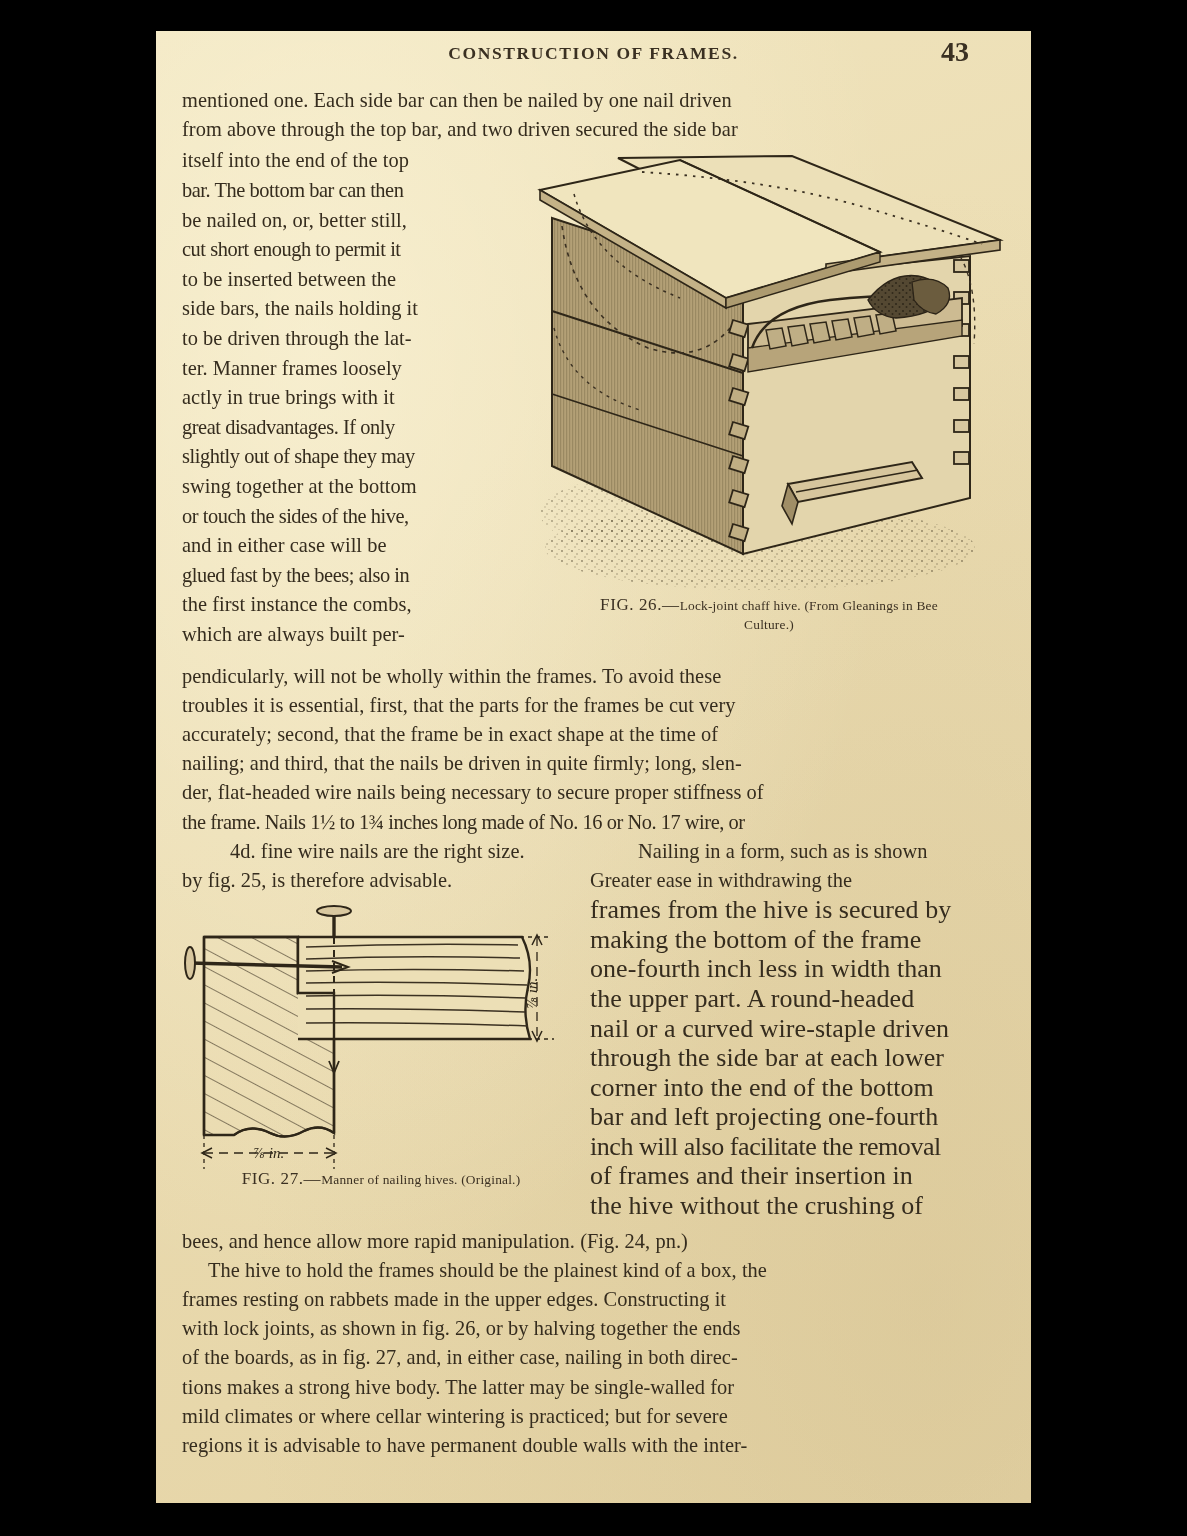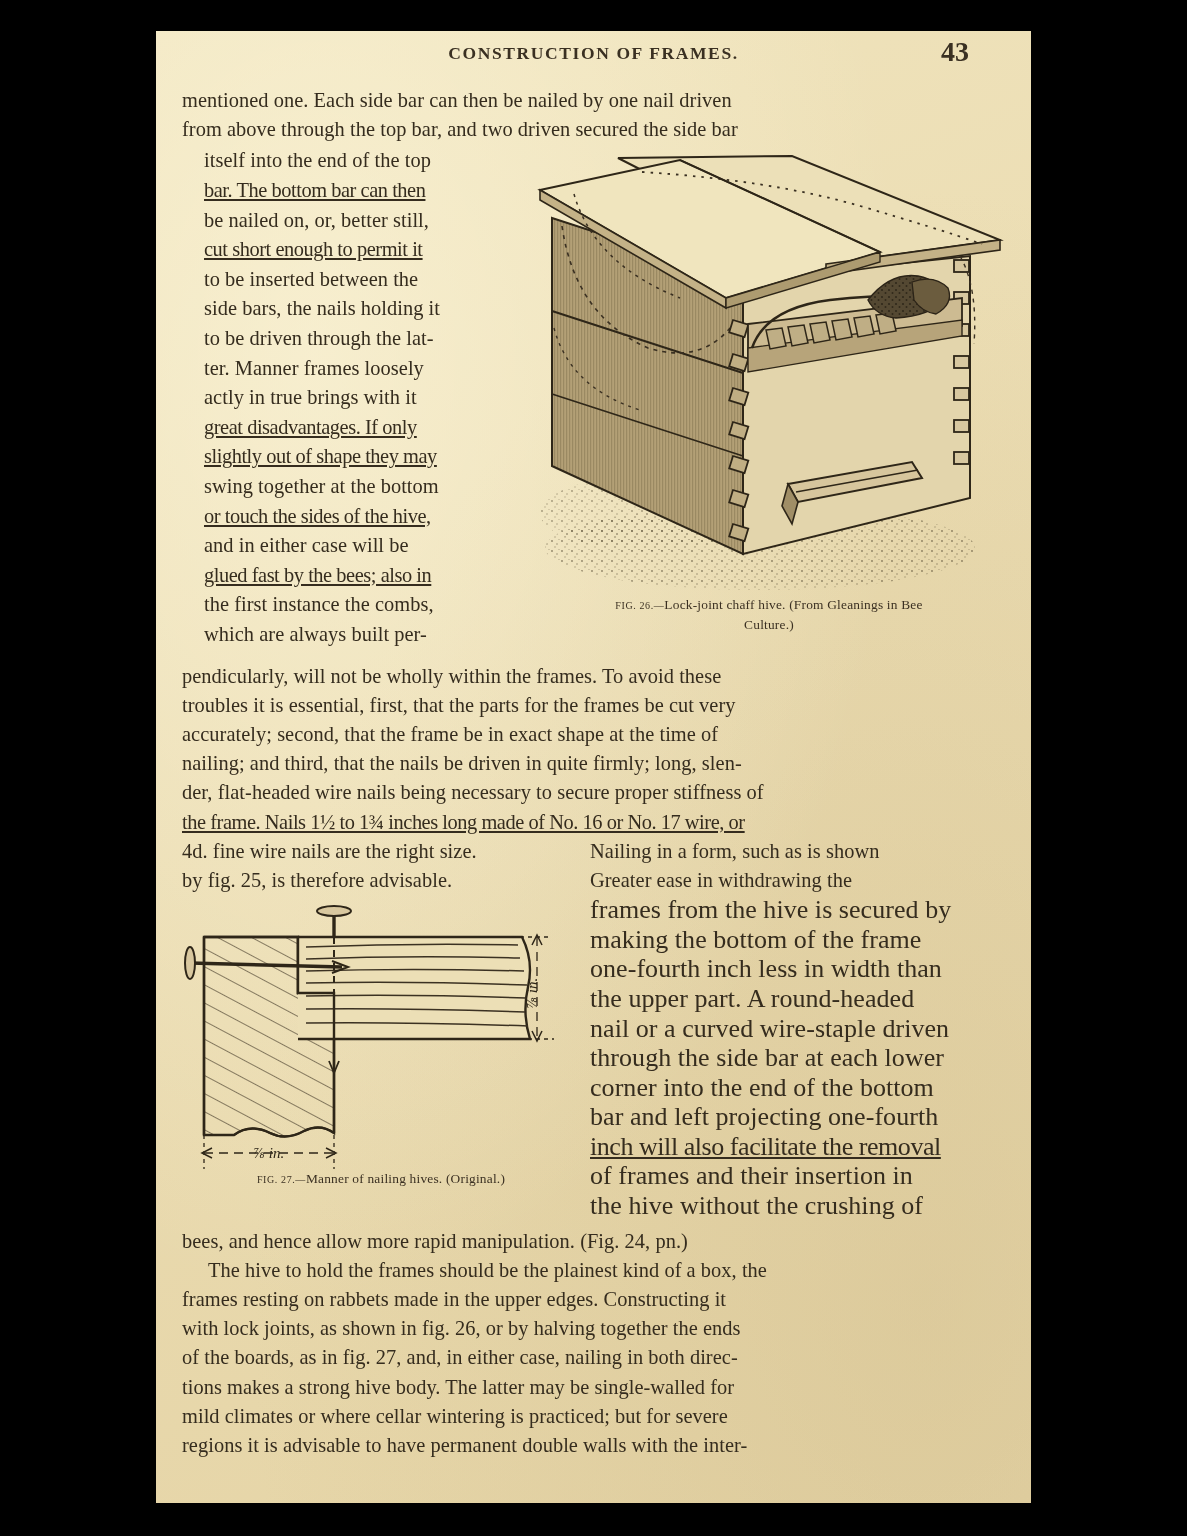--- a/index.html
+++ b/index.html
@@ -85,58 +85,58 @@
   
   .wrap-fig26 {
     position: relative;
     margin-top: 2px;
   }
   .col-left-26 {
     width: 336px;
     font-size: 20.4px;
     line-height: 29.6px;
   }
-  .col-left-26 .ln { display: block; white-space: nowrap; margin-left: 22px; }
+  .col-left-26 .ln { display: block; white-space: nowrap; }
 
   .fig26 {
     position: absolute;
     left: 348px;
     top: 2px;
     width: 478px;
   }
   .fig26 .plate { width: 478px; height: 447px; display: block; }
   .cap {
     font-size: 13.4px;
     line-height: 19px;
     text-align: center;
     color: #3b3022;
     letter-spacing: 0.2px;
     font-family: "Liberation Serif", "DejaVu Serif", serif;
   }
-  .cap .smallcaps { font-size: 10px; letter-spacing: 0.6px; }
+  .cap .smallcaps { font-size: 17px; letter-spacing: 0.6px; }
 
   
   .wrap-fig27 { position: relative; }
   .col-right-27 {
     margin-left: 408px;
     width: 415px;
     font-size: 26px;
     line-height: 29.6px;
   }
   .col-right-27 .ln { display: block; white-space: nowrap; }
 
   .fig27 {
     position: absolute;
     left: 0;
     top: 6px;
     width: 398px;
   }
   .fig27 .plate { width: 398px; height: 268px; display: block; }
   .fig27 .cap { text-align: center; }
-  .tight { letter-spacing: -0.45px; text-decoration: underline; }
+  .tight { letter-spacing: -0.45px; }
 </style>
 </head>
 <body>
 
 <div id="page-surround">
 
   <div id="page">
 
     <div class="running-head">
       <div class="rh-title">CONSTRUCTION OF FRAMES.</div>
@@ -277,21 +277,21 @@
       <div class="para" style="margin-top:12px;">
         <span class="ln">pendicularly, will not be wholly within the frames.   To avoid these</span>
         <span class="ln">troubles it is essential, first, that the parts for the frames be cut very</span>
         <span class="ln">accurately; second, that the frame be in exact shape at the time of</span>
         <span class="ln">nailing; and third, that the nails be driven in quite firmly; long, slen-</span>
         <span class="ln">der, flat-headed wire nails being necessary to secure proper stiffness of</span>
         <span class="ln tight">the frame.   Nails 1½ to 1¾ inches long made of No. 16 or No. 17 wire, or</span>
       </div>
 
       <div class="para">
-        <div style="display:flex;">
+        <div style="display:flex;margin-left:48px;">
           <span class="ln" style="width:408px;">4d. fine wire nails are the right size.</span>
           <span class="ln">Nailing in a form, such as is shown</span>
         </div>
         <div style="display:flex;">
           <span class="ln" style="width:408px;">by fig. 25, is therefore advisable.</span>
           <span class="ln">Greater ease in withdrawing the</span>
         </div>
       </div>
 
       <div class="wrap-fig27">

